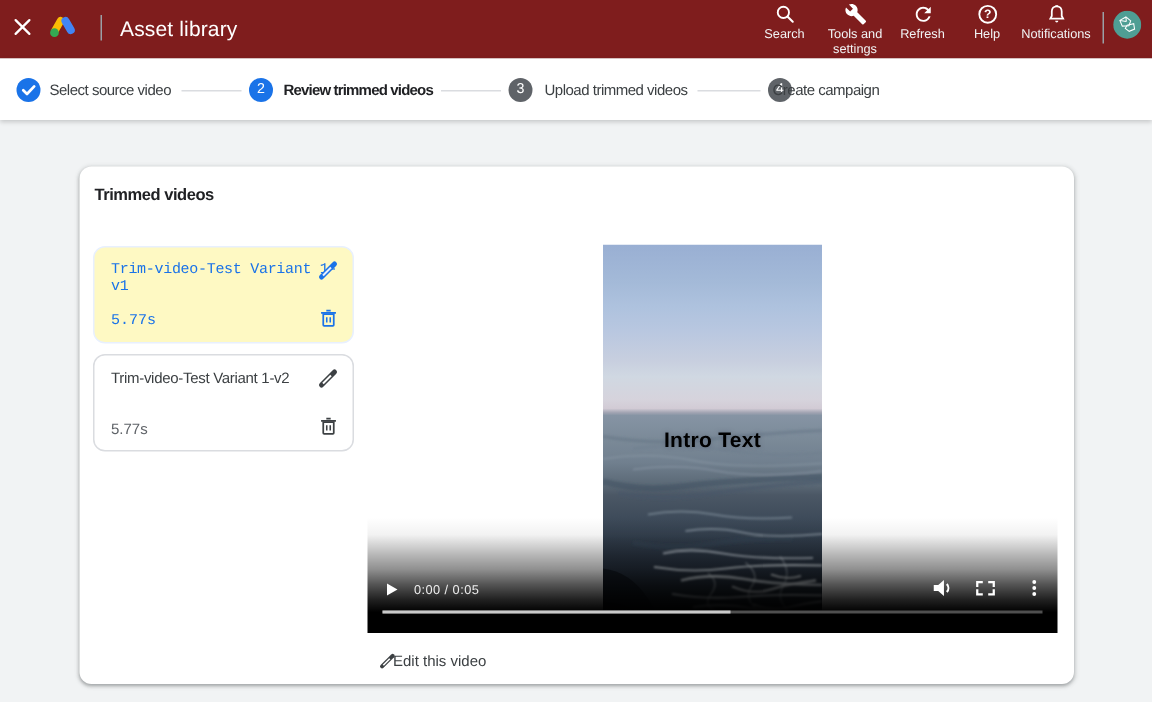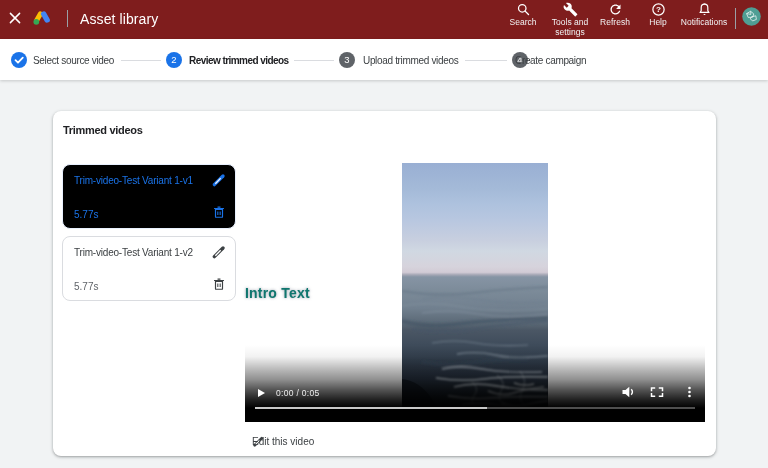--- a/index.html
+++ b/index.html
@@ -24,43 +24,43 @@
   .stlbl { position:absolute; top:16px; font-size:10px; color:#3c4043; letter-spacing:-.33px; white-space:nowrap; }
   .stlbl.active { color:#202124; font-weight:bold; letter-spacing:-.55px; }
   .stline { position:absolute; top:21px; height:1px; background:#dadce0; }
 
   
   #card { position:absolute; left:53px; top:111px; width:663px; height:345px; background:#fff; border-radius:8px; box-shadow:0 1px 2px rgba(60,64,67,.3),0 1px 3px 1px rgba(60,64,67,.15); }
   #card h2 { position:absolute; left:10px; top:13px; font-size:11px; font-weight:bold; color:#202124; letter-spacing:-.3px; }
   #card .desc { position:absolute; left:10px; top:31px; font-size:8.5px; color:#5f6368; letter-spacing:-.15px; white-space:nowrap; }
 
   .vitem { position:absolute; left:9px; width:174px; height:65px; border-radius:8px; background:#fff; border:1px solid #dadce0; }
-  .vitem.sel { background:#000000; border:1px solid #e8f0fe; }
+  .vitem.sel { background:#fef9c3; border:1px solid #e8f0fe;font-family:Liberation Mono, monospace; }
   .vitem .nm { position:absolute; left:11px; top:10px; font-size:10px; color:#3c4043; letter-spacing:-.2px; }
   .vitem .tm { position:absolute; left:11px; top:44px; font-size:10px; color:#5f6368; }
   .vitem.sel .nm, .vitem.sel .tm { color:#1a73e8; }
   .vitem svg.pi { position:absolute; right:8px; top:7px; }
   .vitem svg.ti { position:absolute; right:9px; top:40px; }
 
   
   #player { position:absolute; left:192px; top:52px; width:460px; height:259px; }
   #vid { position:absolute; left:157px; top:0; width:146px; height:259px; }
   #grad { position:absolute; left:0; bottom:0; width:460px; height:77px;
           background:linear-gradient(to bottom, rgba(0,0,0,0) 0%, rgba(0,0,0,.05) 15%, rgba(0,0,0,.28) 32%, rgba(0,0,0,.44) 45%, rgba(0,0,0,.67) 58%, rgba(0,0,0,.87) 71%, #000 82%); }
-  #itext { position:absolute; left:0; top:122px; width:460px; color:#0f766e; font-size:14px; font-weight:bold; letter-spacing:.2px; text-shadow:0 0 3px rgba(80,90,110,.6); }
+  #itext { position:absolute; left:0; top:122px; width:460px; text-align:center; color:#000000; font-size:14px; font-weight:bold; letter-spacing:.2px; text-shadow:0 0 3px rgba(80,90,110,.6); }
   #ctrl { position:absolute; left:0; bottom:0; width:460px; height:45px;padding-left:48px; }
   #play { position:absolute; left:13px; top:12px; width:0; height:0; border-left:7px solid #fff; border-top:4px solid transparent; border-bottom:4px solid transparent; }
   #time { position:absolute; left:31px; top:11px; font-size:8.5px; color:#eee; letter-spacing:.3px; }
   #bar { position:absolute; left:10px; top:29.5px; width:440px; height:2.5px; background:#4f4f4f; }
   #barbuf { position:absolute; left:0; top:0; width:232px; height:2.5px; background:#c9c9c9; }
   #rico { position:absolute; right:0; top:8px; }
 
   
   #editrow { position:absolute; left:199px; top:323px; color:#3c4043; }
-  #editrow span { position:absolute; left:0; top:2px; font-size:10px; white-space:nowrap; letter-spacing:0; }
+  #editrow span { position:absolute; left:10px; top:2px; font-size:10px; white-space:nowrap; letter-spacing:0; }
 </style>
 </head>
 <body>
 
 <div id="hdr">
   <svg class="abs" style="left:8.5px;top:12px" width="12" height="12" viewBox="0 0 12 12">
       <path d="M1.4 1.4 L10.6 10.6 M10.6 1.4 L1.4 10.6" stroke="#fff" stroke-width="1.5" stroke-linecap="round"></path>
     </svg>
   <svg class="abs" style="left:32px;top:9px" width="20" height="16" viewBox="0 0 20 16">
     <g transform="translate(6.6 8) rotate(30)">

